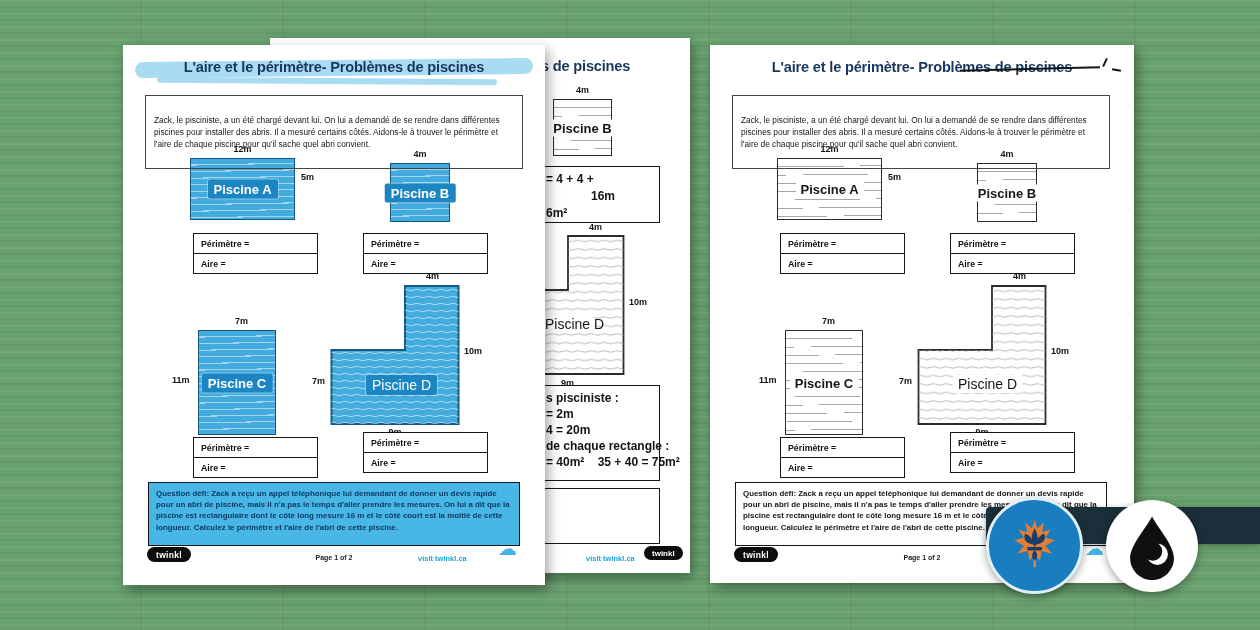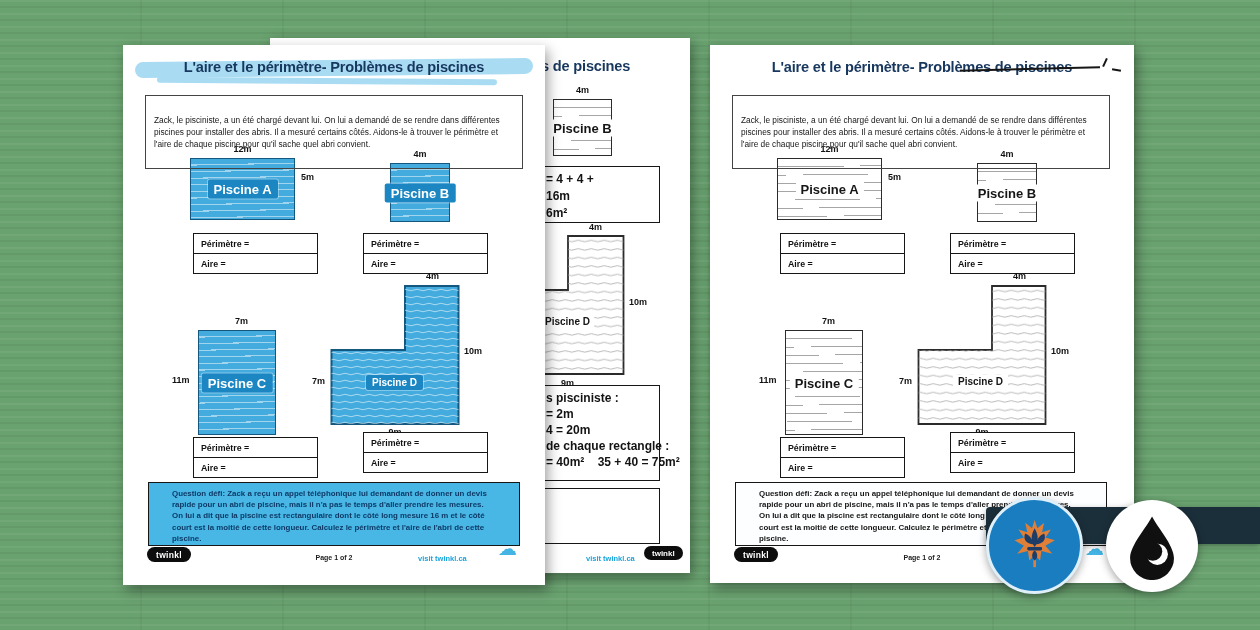--- a/index.html
+++ b/index.html
@@ -17,27 +17,27 @@
   .swoosh{position:absolute;top:15px;left:12px;width:398px;height:16px;background:#a9dcf3;border-radius:9px;transform:rotate(-.6deg);z-index:1;}
   .swoosh2{position:absolute;top:33px;left:34px;width:340px;height:6px;background:#a9dcf3;border-radius:3px;transform:rotate(.4deg);z-index:1;}
   .intro{position:absolute;top:50px;left:22px;width:378px;border:1.2px solid #444;padding:18px 8px;font-size:8.3px;line-height:1.45;color:#161616;font-weight:500;z-index:2;}
   .dim{position:absolute;font-size:9px;font-weight:bold;color:#111;z-index:2;}
   .pool{position:absolute;z-index:1;}
   .colored .pool{background-color:#43abdd;background-image:repeating-linear-gradient(179deg, rgba(255,255,255,0) 0 5.5px, rgba(255,255,255,.5) 5.5px 6.6px);border:1.5px solid #14587f;}
   .bw .pool{background-color:#fff;background-image:repeating-linear-gradient(179.3deg, rgba(0,0,0,0) 0 7.5px, #a6a6a6 7.5px 8.3px);border:1.4px solid #2b2b2b;}
   .plabel{position:absolute;left:50%;top:50%;transform:translate(-50%,-50%);font-size:13px;font-weight:bold;white-space:nowrap;}
   .colored .plabel{background:#1b86c2;color:#fff;padding:2px 6px;border-radius:2px;box-shadow:0 0 0 1px rgba(255,255,255,.35);}
   .bw .plabel{background:#fff;color:#161616;padding:1px 5px;}
-  .pd-label{position:absolute;font-size:10px;font-weight:bold;white-space:nowrap;z-index:2;}
+  .pd-label{position:absolute;font-size:14px;font-weight:normal;white-space:nowrap;z-index:2;}
   .colored .pd-label{background:#1b86c2;color:#fff;padding:2px 6px;border-radius:2px;box-shadow:0 0 0 1px rgba(255,255,255,.35);}
   .bw .pd-label{background:#fff;color:#161616;padding:1px 5px;}
   .pa{position:absolute;border:1.4px solid #161616;background:#fff;display:flex;flex-direction:column;z-index:2;}
   .pa .row{flex:1;display:flex;align-items:center;padding-left:7px;font-size:8.8px;color:#111;font-weight:600;}
   .pa .row + .row{border-top:1.3px solid #161616;}
-  .challenge{position:absolute;left:25px;top:437px;width:372px;height:64px;border:1.4px solid #161616;padding:5px 23px;font-size:7.9px;line-height:1.42;font-weight:bold;overflow:hidden;z-index:2;}
+  .challenge{position:absolute;left:25px;top:437px;width:372px;height:64px;border:1.4px solid #161616;padding:5px 7px;font-size:7.9px;line-height:1.42;font-weight:bold;overflow:hidden;z-index:2;}
   .colored .challenge{background:#49b7e6;color:#0d3a66;}
   .bw .challenge{background:#fdfeff;color:#161616;}
   .f-brand{position:absolute;left:24px;top:502px;background:#0d0d0d;color:#fff;font-size:8.5px;font-weight:bold;padding:2.5px 9px;border-radius:11px;letter-spacing:.3px;z-index:2;}
   .f-page{position:absolute;left:0;top:509px;width:100%;text-align:center;font-size:7px;color:#222;font-weight:600;z-index:2;}
   .f-visit{position:absolute;left:295px;top:509px;font-size:7.5px;color:#1ba4dd;font-weight:bold;z-index:2;}
   .f-cloud{position:absolute;left:375px;top:494px;font-size:19px;color:#43b4e4;line-height:1;z-index:2;}
   .poolD{position:absolute;left:207px;top:240px;width:130px;height:140px;z-index:1;}
   
   .pos-poolA{left:67px;top:113px;width:105px;height:62px;}
   .dimA-top{left:67px;top:99px;width:105px;text-align:center;}
@@ -89,21 +89,21 @@
 <div class="page bw" style="left:270px;top:38px;width:420px;height:535px;z-index:1;">
   <div class="wtitle" style="top:20px;">L'aire et le périmètre- Problèmes de piscines</div>
 
   <div class="dim" style="left:283px;top:47px;width:59px;text-align:center;">4m</div>
   <div class="pool" style="left:283px;top:61px;width:59px;height:57px;">
     <span class="plabel">Piscine B</span>
   </div>
 
   <div class="m-box" style="left:150px;top:128px;width:240px;height:57px;"></div>
   <div class="m-line" style="left:276px;top:134px;">= 4 + 4 +</div>
-  <div class="m-line" style="left:276px;top:151px;">16m</div>
+  <div class="m-line" style="left:276px;top:151px;padding-left:45px;">16m</div>
   <div class="m-line" style="left:276px;top:168px;">6m²</div>
 
   <div class="dim" style="left:298px;top:184px;width:55px;text-align:center;">4m</div>
   <svg class="m-poolD" viewBox="0 0 115 140">
     <path d="M58 1 H113.5 V139 H1.5 V55 H58 Z" fill="#ffffff" stroke="#2b2b2b" stroke-width="1.8"></path>
     <path d="M58 1 H113.5 V139 H1.5 V55 H58 Z" fill="url(#wavBW)" stroke="none"></path>
   </svg>
   <div class="dim" style="left:359px;top:259px;">10m</div>
   <div class="pd-label m-pdlabel">Piscine D</div>
   <div class="dim" style="left:240px;top:340px;width:115px;text-align:center;">9m</div>

